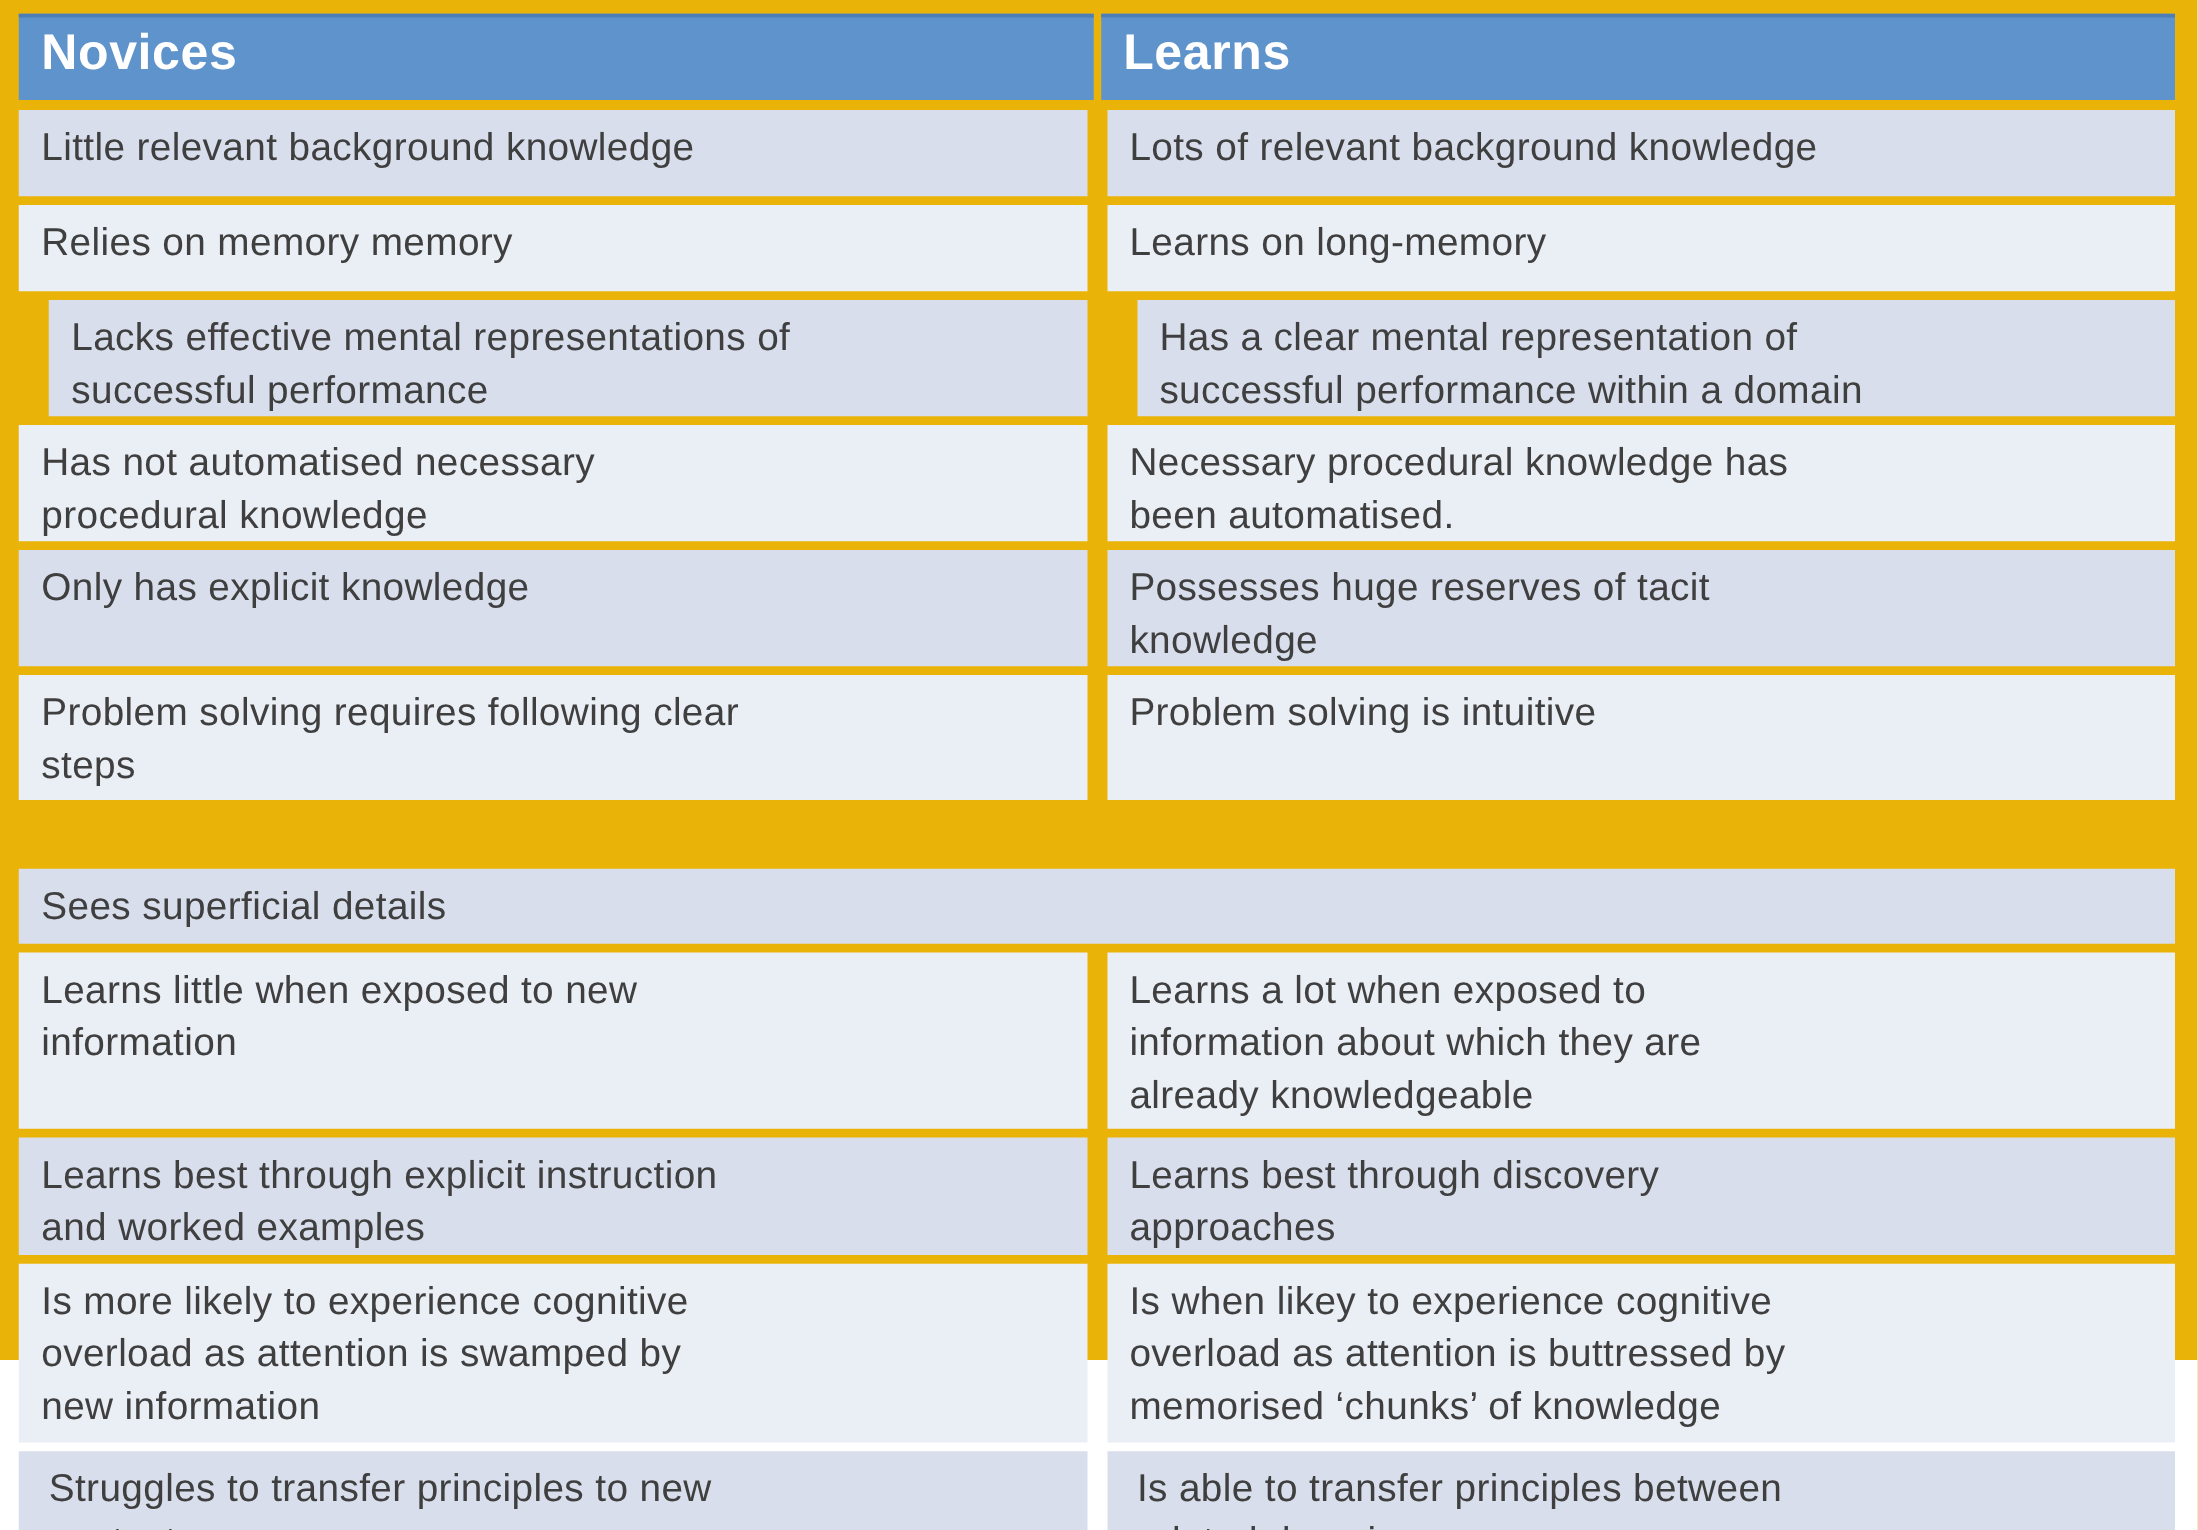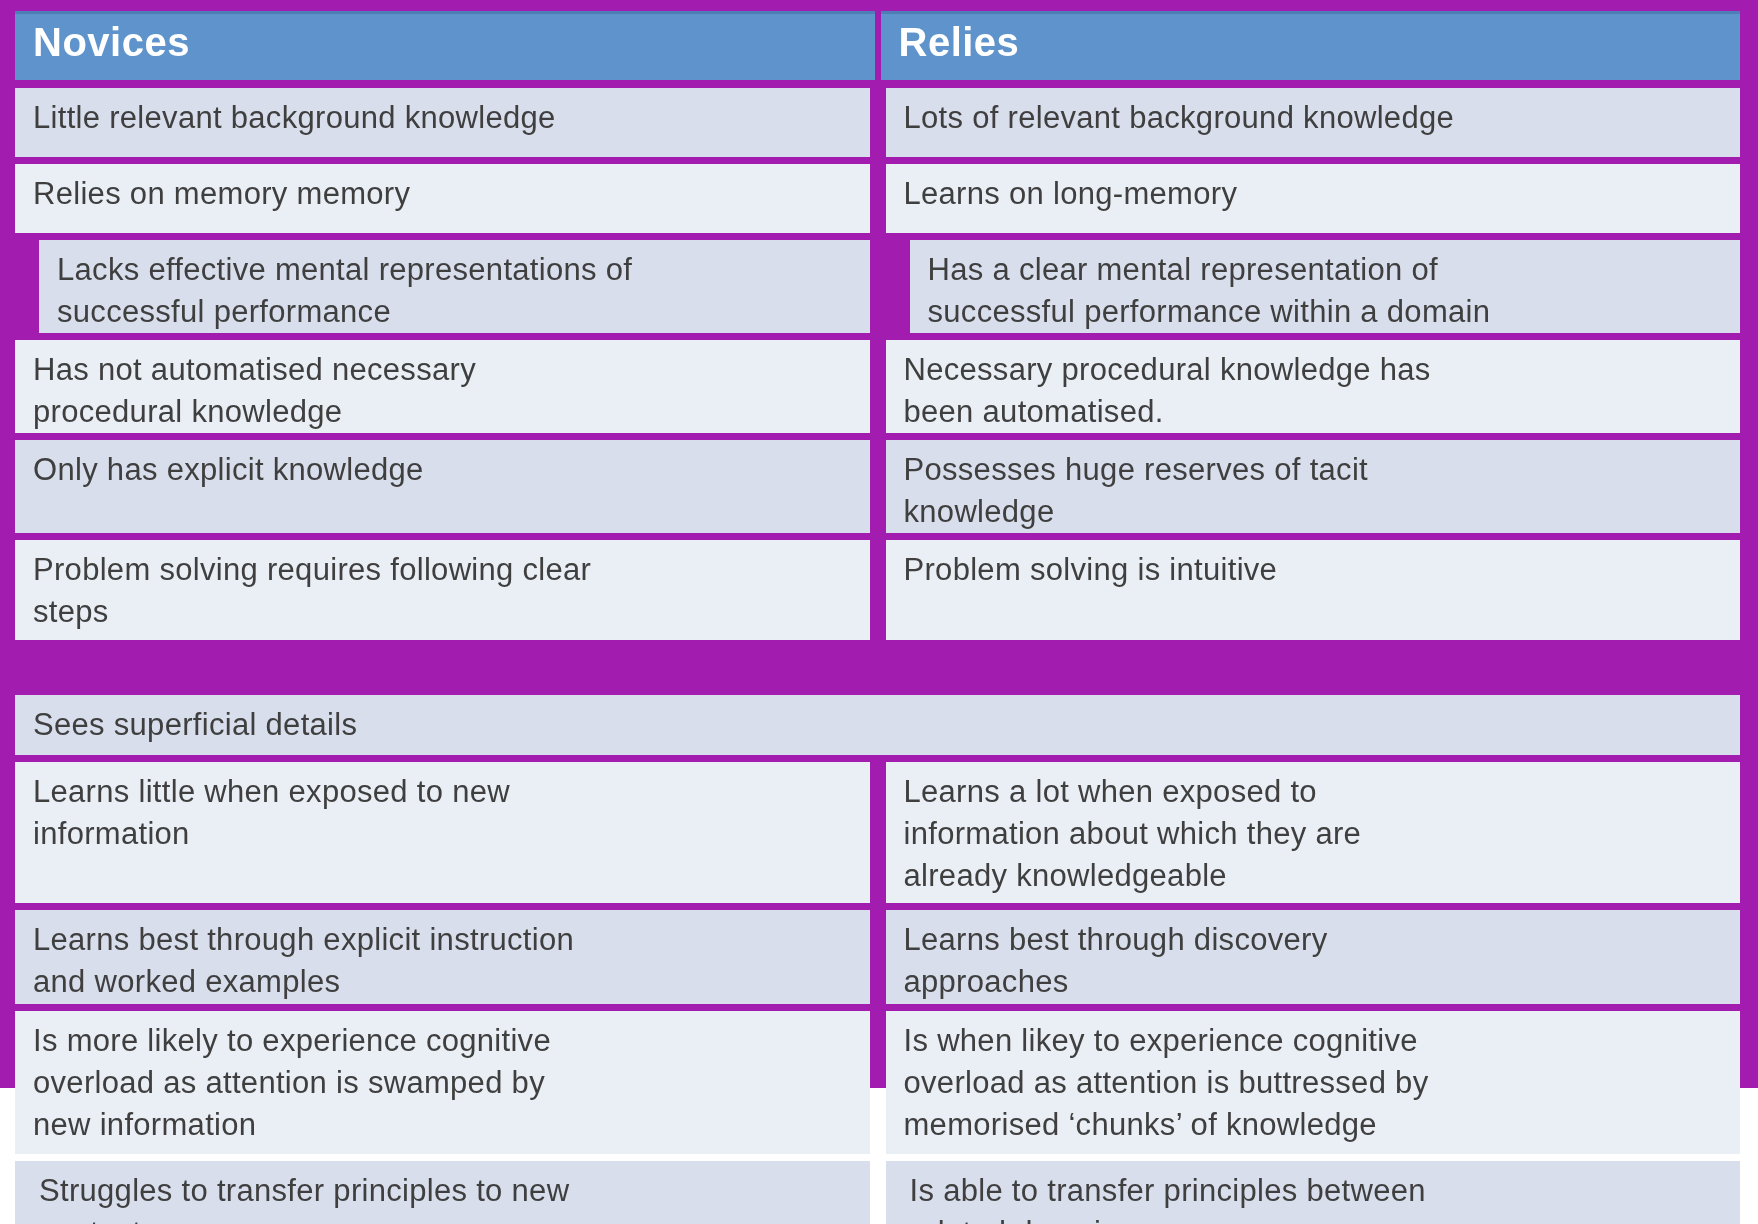--- a/index.html
+++ b/index.html
@@ -5,21 +5,21 @@
   html,body{margin:0;padding:0;background:#ffffff;}
   body{
     width:1758px;height:1224px;
     font-family:"Liberation Sans",sans-serif;
     -webkit-font-smoothing:antialiased;
   }
   .page{
     box-sizing:border-box;
     width:1758px;height:1088px;
     padding:11px 18px 14px 15px;
-    background:#a21caf;
+    background:#eab308;
   }
   .cmp-table{width:100%;}
   .hdr-row{
     display:flex;gap:6px;
     margin-bottom:8px;
   }
   .hdr-cell{
     flex:1 1 0;
     box-sizing:border-box;
     min-height:69px;
@@ -62,21 +62,21 @@
   .rows .row:nth-child(10) .cell{min-height:143px;}
   .rows .row:nth-child(11) .cell{min-height:111px;padding-left:24px;}
 </style>
 </head>
 <body>
 
 <div class="page">
   <div class="cmp-table">
     <div class="hdr-row">
       <div class="hdr-cell">Novices</div>
-      <div class="hdr-cell">Relies</div>
+      <div class="hdr-cell">Learns</div>
     </div>
     <div class="rows">
         <div class="row">
           <div class="cell">Little relevant background knowledge</div>
           <div class="cell">Lots of relevant background knowledge</div>
         </div>
         <div class="row">
           <div class="cell">Relies on memory memory</div>
           <div class="cell">Learns on long-memory</div>
         </div>

